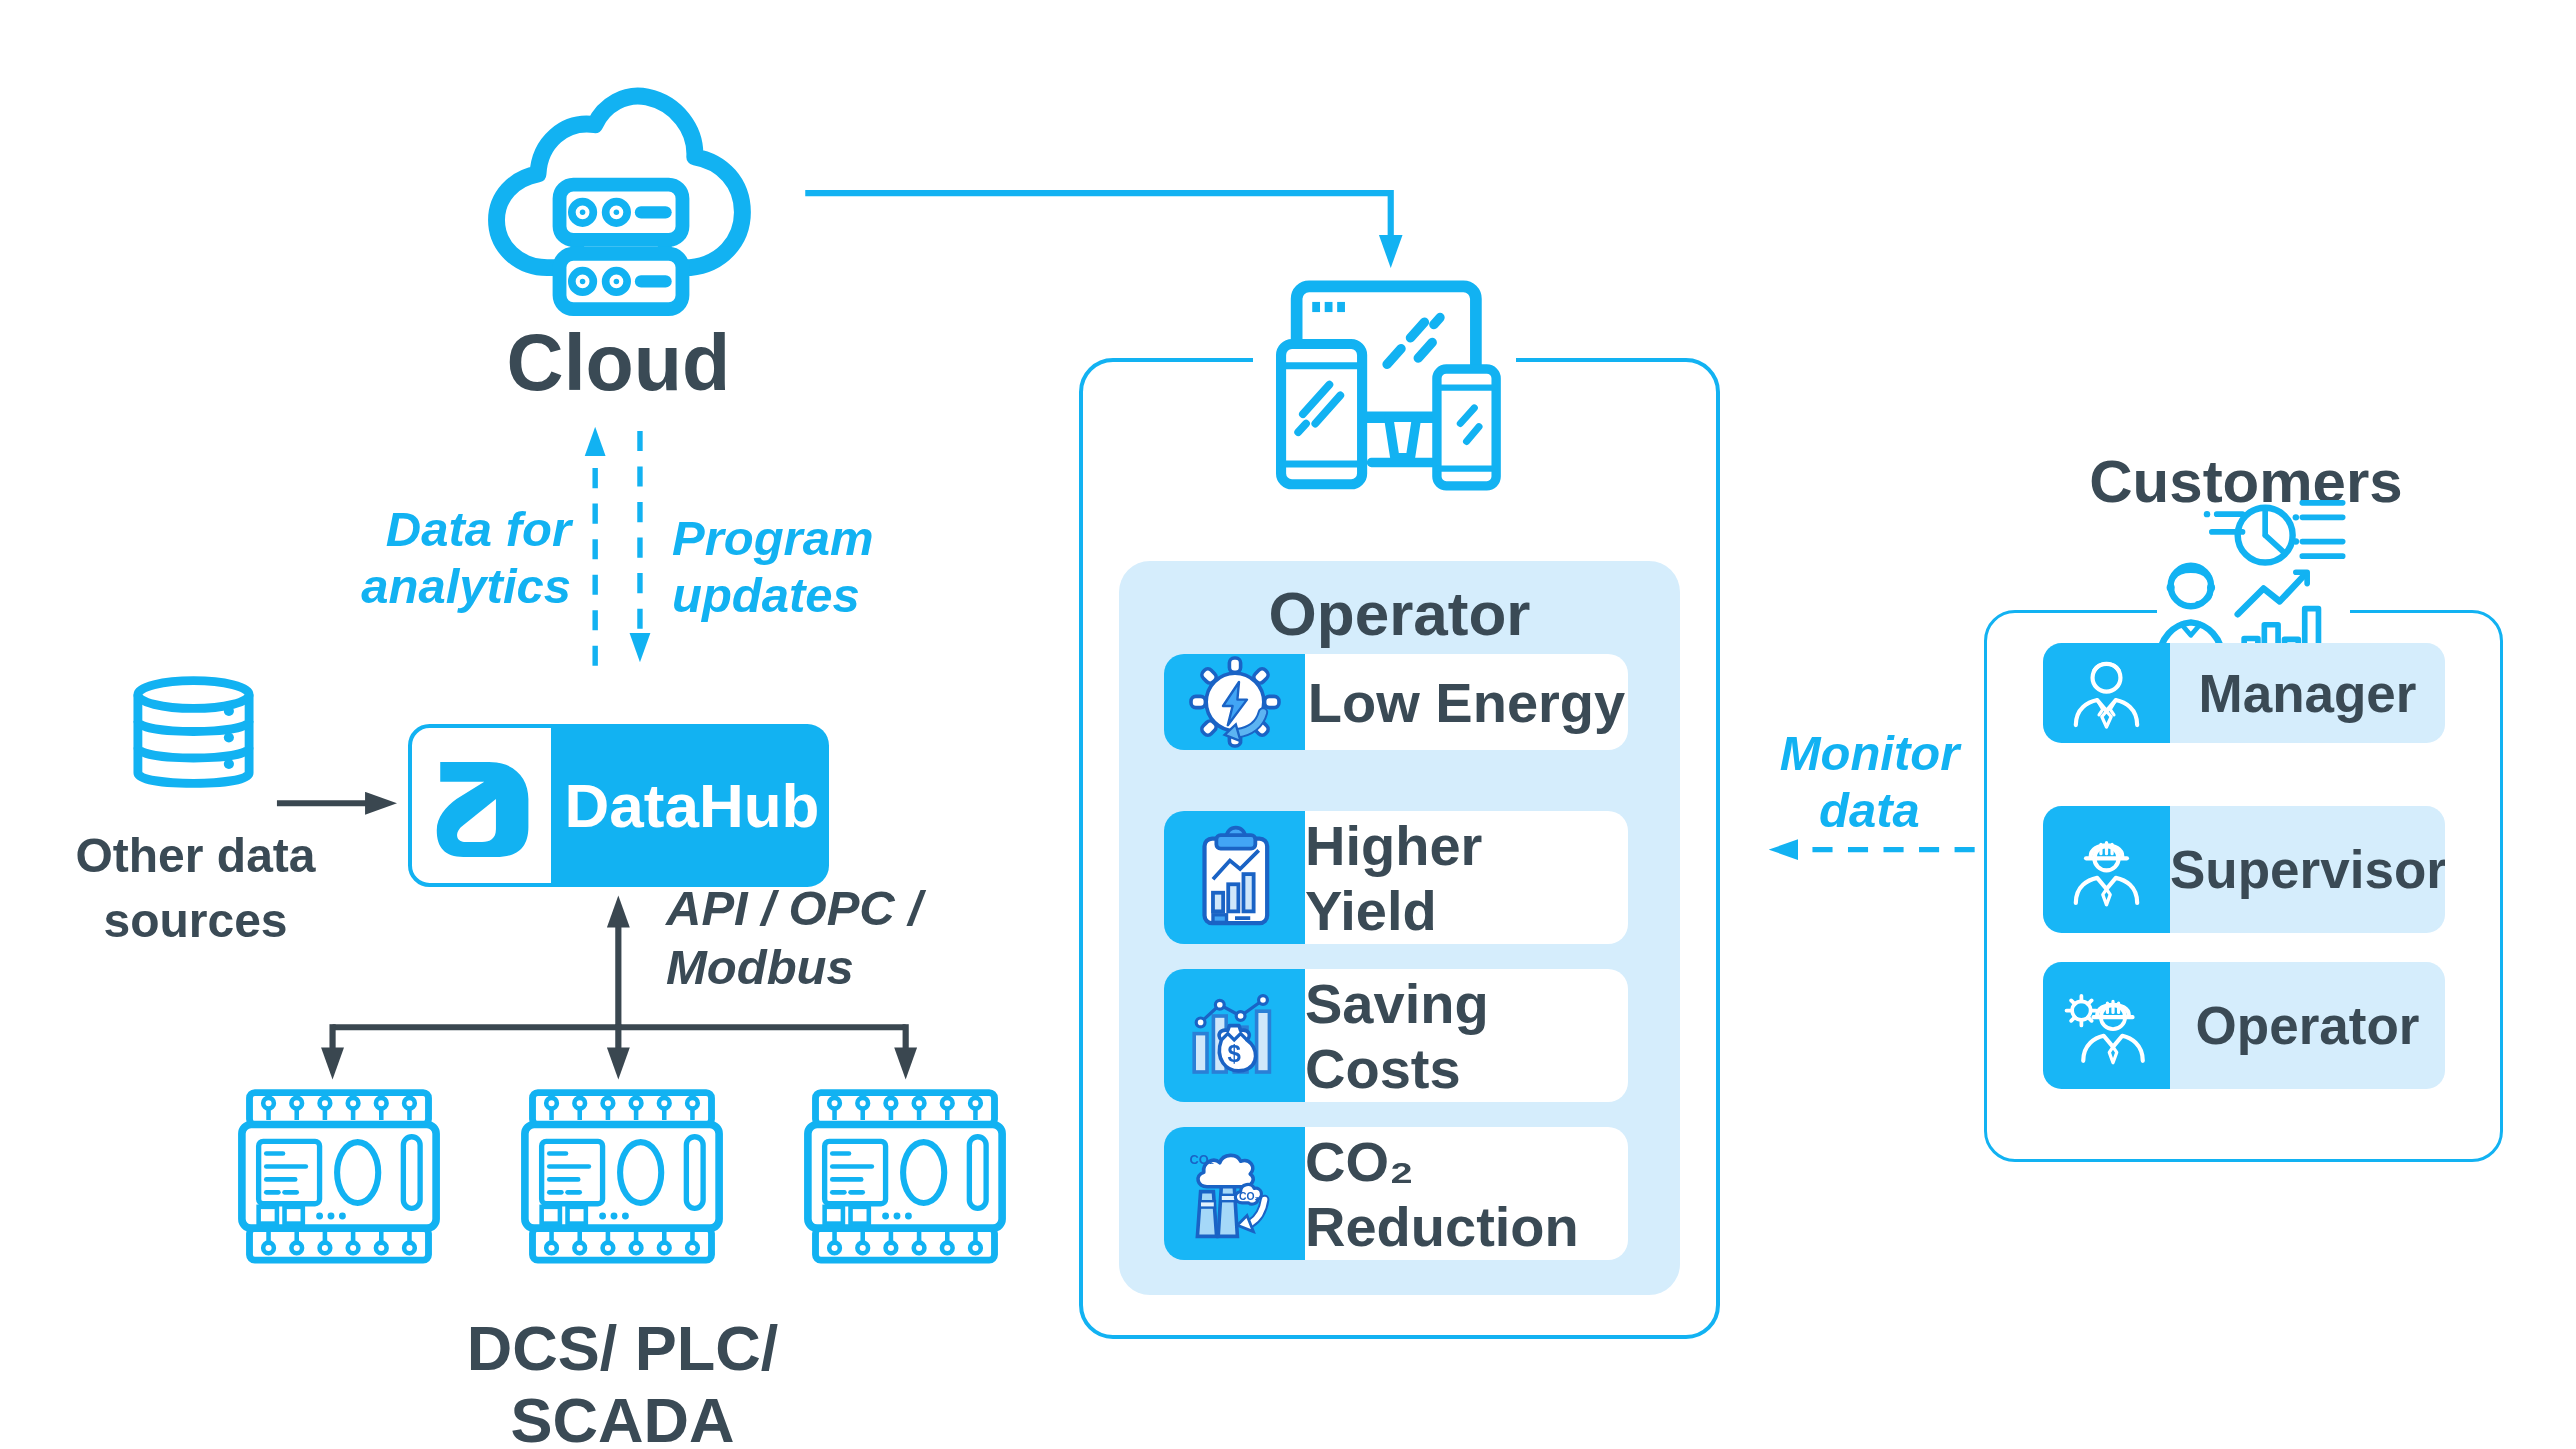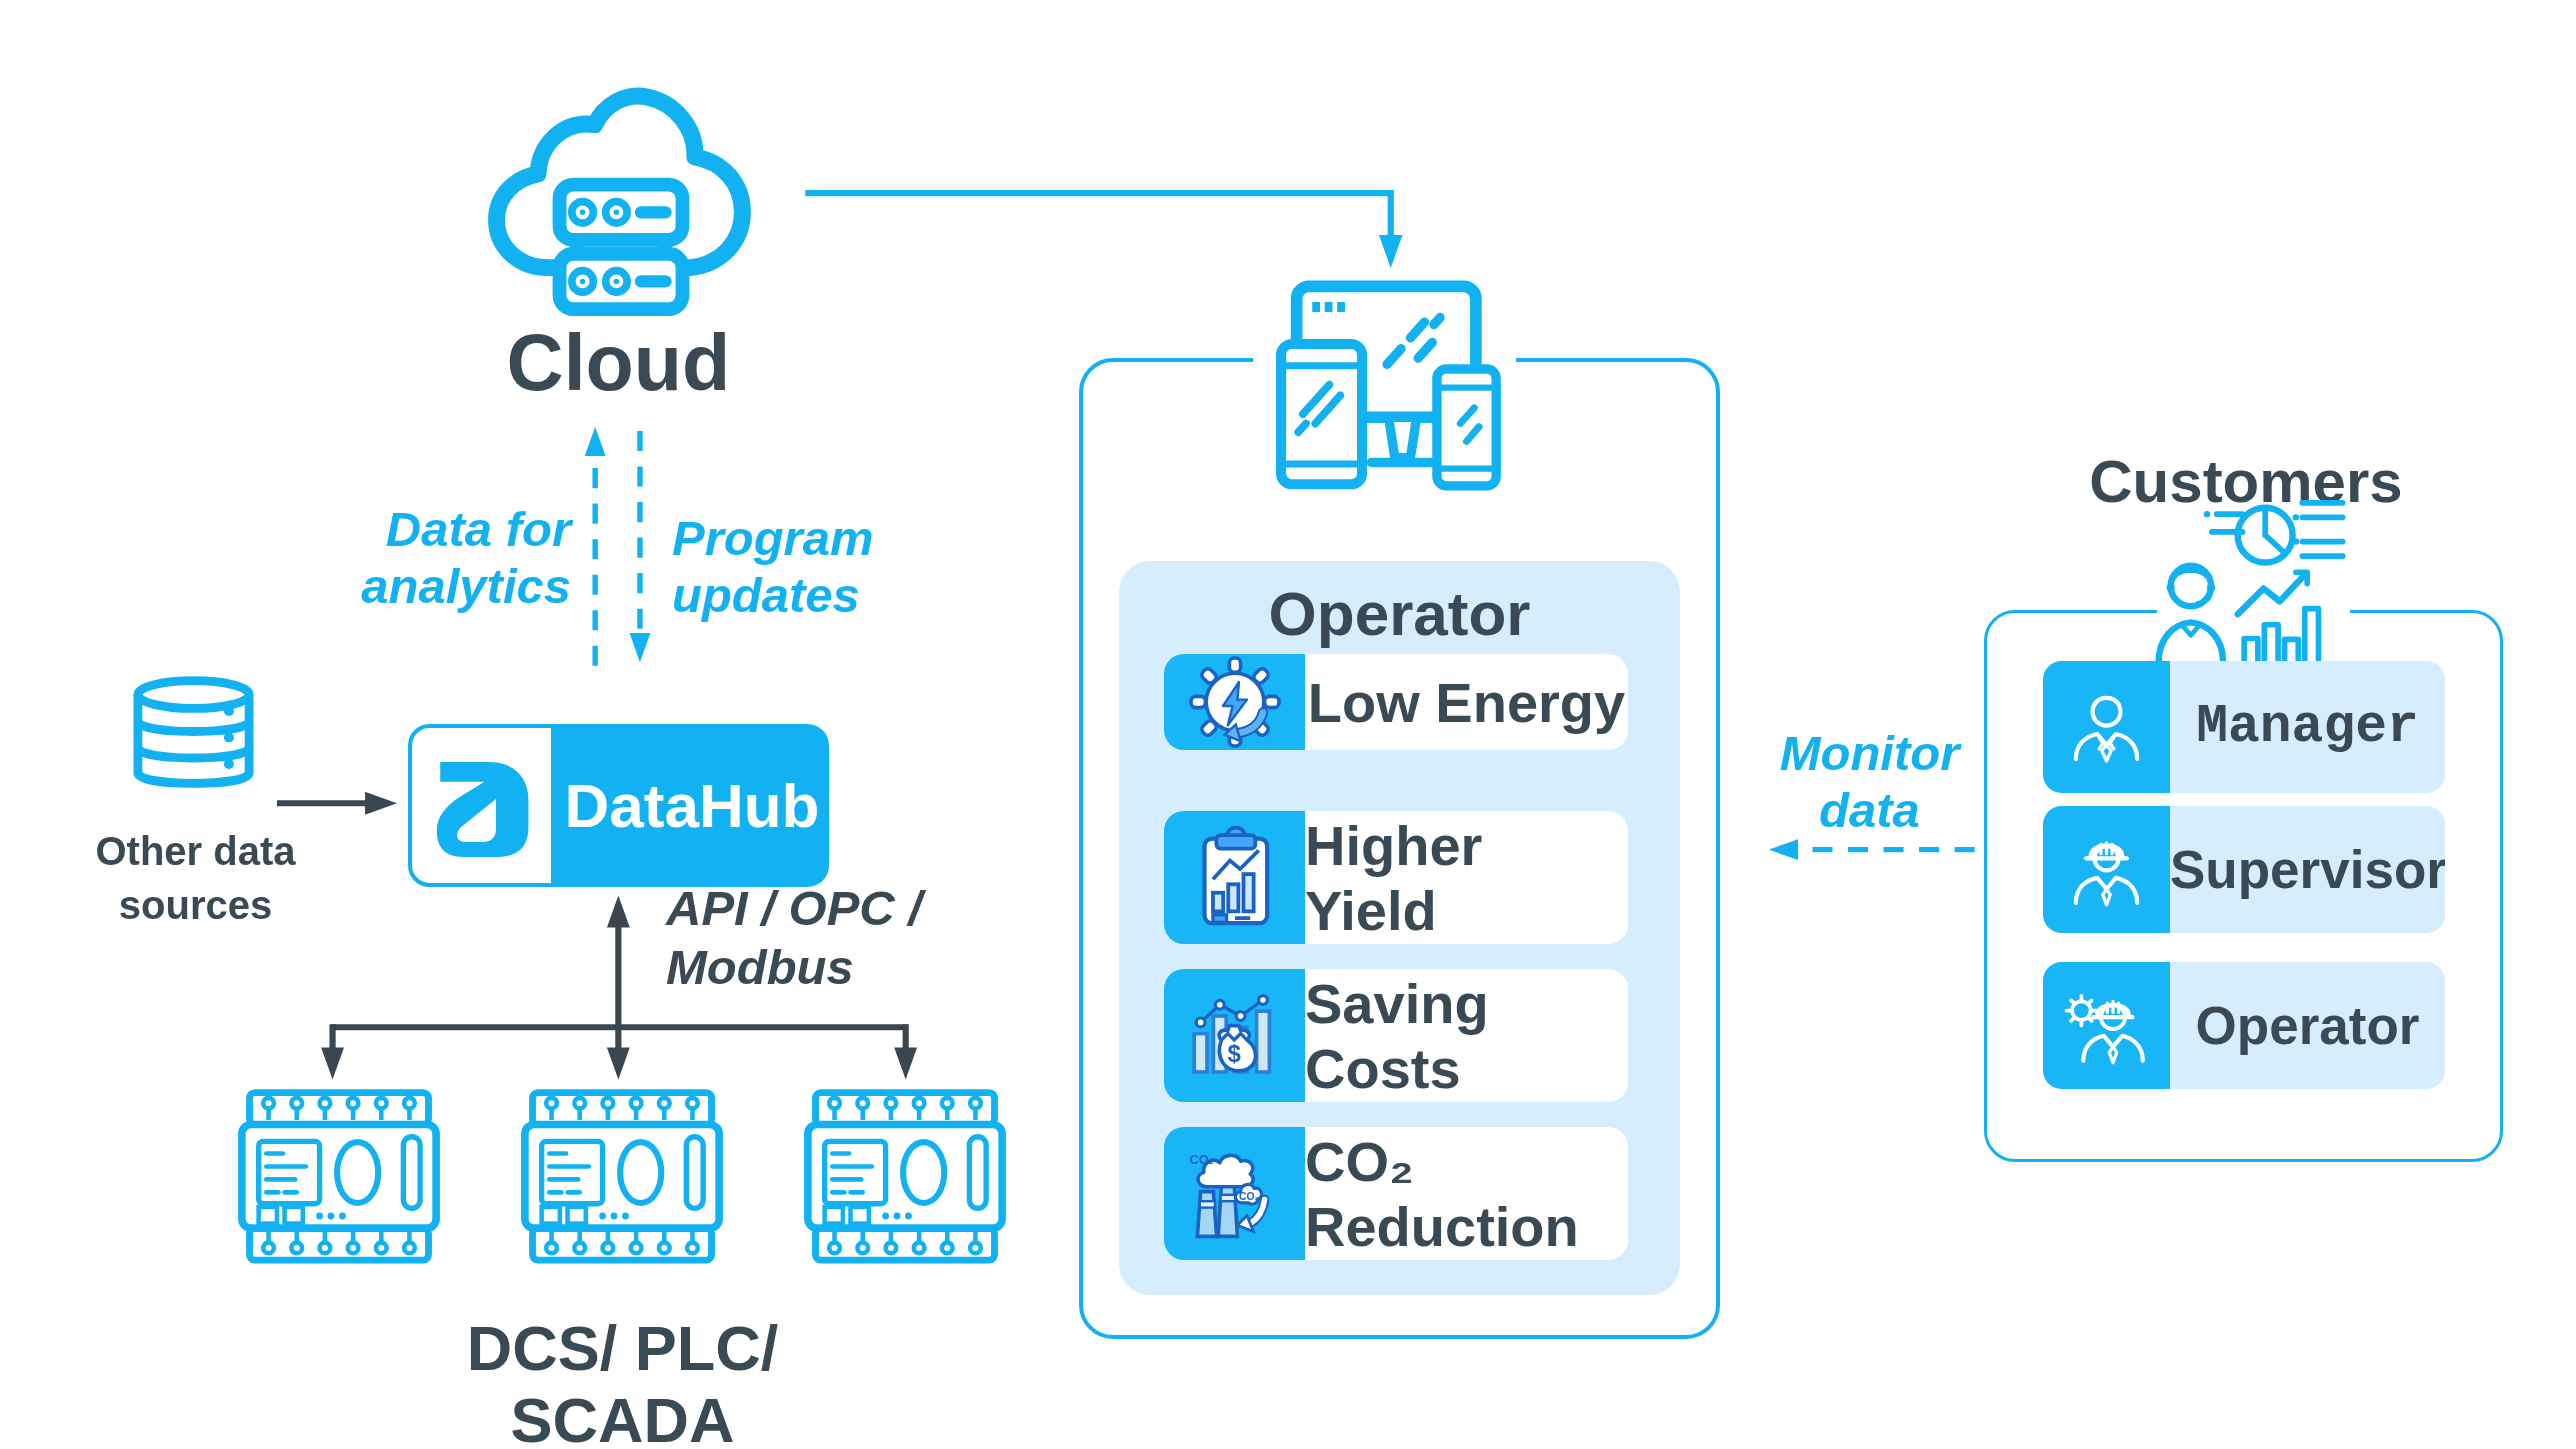--- a/index.html
+++ b/index.html
@@ -107,21 +107,21 @@
 
   <svg class="abs" style="left:124px;top:674px;" width="139" height="127" viewBox="0 0 110 100">
     <path d="M11,16 V78 C11,89 99,89 99,78 V16" fill="#fff" stroke="#12b2f2" stroke-width="7"></path>
     <ellipse cx="55" cy="16" rx="44" ry="11" fill="#fff" stroke="#12b2f2" stroke-width="7"></ellipse>
     <path d="M11,37 C11,48 99,48 99,37" stroke="#12b2f2" stroke-width="7" fill="none"></path>
     <path d="M11,58 C11,69 99,69 99,58" stroke="#12b2f2" stroke-width="7" fill="none"></path>
     <circle cx="83" cy="29" r="4" fill="#12b2f2"></circle>
       <circle cx="83" cy="50" r="4" fill="#12b2f2"></circle>
       <circle cx="83" cy="71" r="4" fill="#12b2f2"></circle>
   </svg>
-  <div class="ttl" style="left:64px;top:824px;width:263px;font-size:40px;line-height:1.35;">
+  <div class="ttl" style="left:64px;top:824px;width:263px;font-size:48px;line-height:1.35;">
     <div>Other data</div>
     <div>sources</div>
   </div>
 
   <div class="dk-it" style="left:666px;top:879px;width:355px;font-size:49px;text-align:left;">
     <div>API / OPC /</div>
     <div>Modbus</div>
   </div>
 
   <svg class="abs plc" style="left:233px;top:1088px;" width="212" height="179" viewBox="0 0 275 235">
@@ -390,21 +390,21 @@
       <rect x="174" y="181" width="17" height="34" stroke-width="7"></rect>
       <rect x="199" y="143" width="17" height="72" stroke-width="7"></rect>
     </g>
     <circle cx="78" cy="26" r="4" fill="#12b2f2"></circle>
     <circle cx="188" cy="30" r="4" fill="#12b2f2"></circle>
     <circle cx="188" cy="60" r="4" fill="#12b2f2"></circle>
     <circle cx="33" cy="117" r="5" fill="#12b2f2"></circle>
     <circle cx="83" cy="117" r="5" fill="#12b2f2"></circle>
   </svg>
 
-  <div class="rolerow" style="left:2043px;top:661px;width:402px;height:132px;font-family:Liberation Mono, monospace;">
+  <div class="rolerow" style="left:2043px;top:643px;width:402px;height:100px;">
     <div class="tile">
       <svg width="93" height="93" viewBox="0 0 100 100">
         <g stroke="#fff" fill="none" stroke-width="4.5" stroke-linecap="round" stroke-linejoin="round">
           <circle cx="50" cy="33" r="15"></circle>
           <path d="M37,25 C42,16 58,16 63,25"></path>
           <path d="M17,84 C17,66 30,59 40,57 L50,69 L60,57 C70,59 83,66 83,84"></path>
           <path d="M40,57 L46,67 L42,73 M60,57 L54,67 L58,73" stroke-width="3.5"></path>
           <path d="M50,69 L55,75 L50,86 L45,75 Z" stroke-width="3.5"></path>
         </g>
       </svg>

